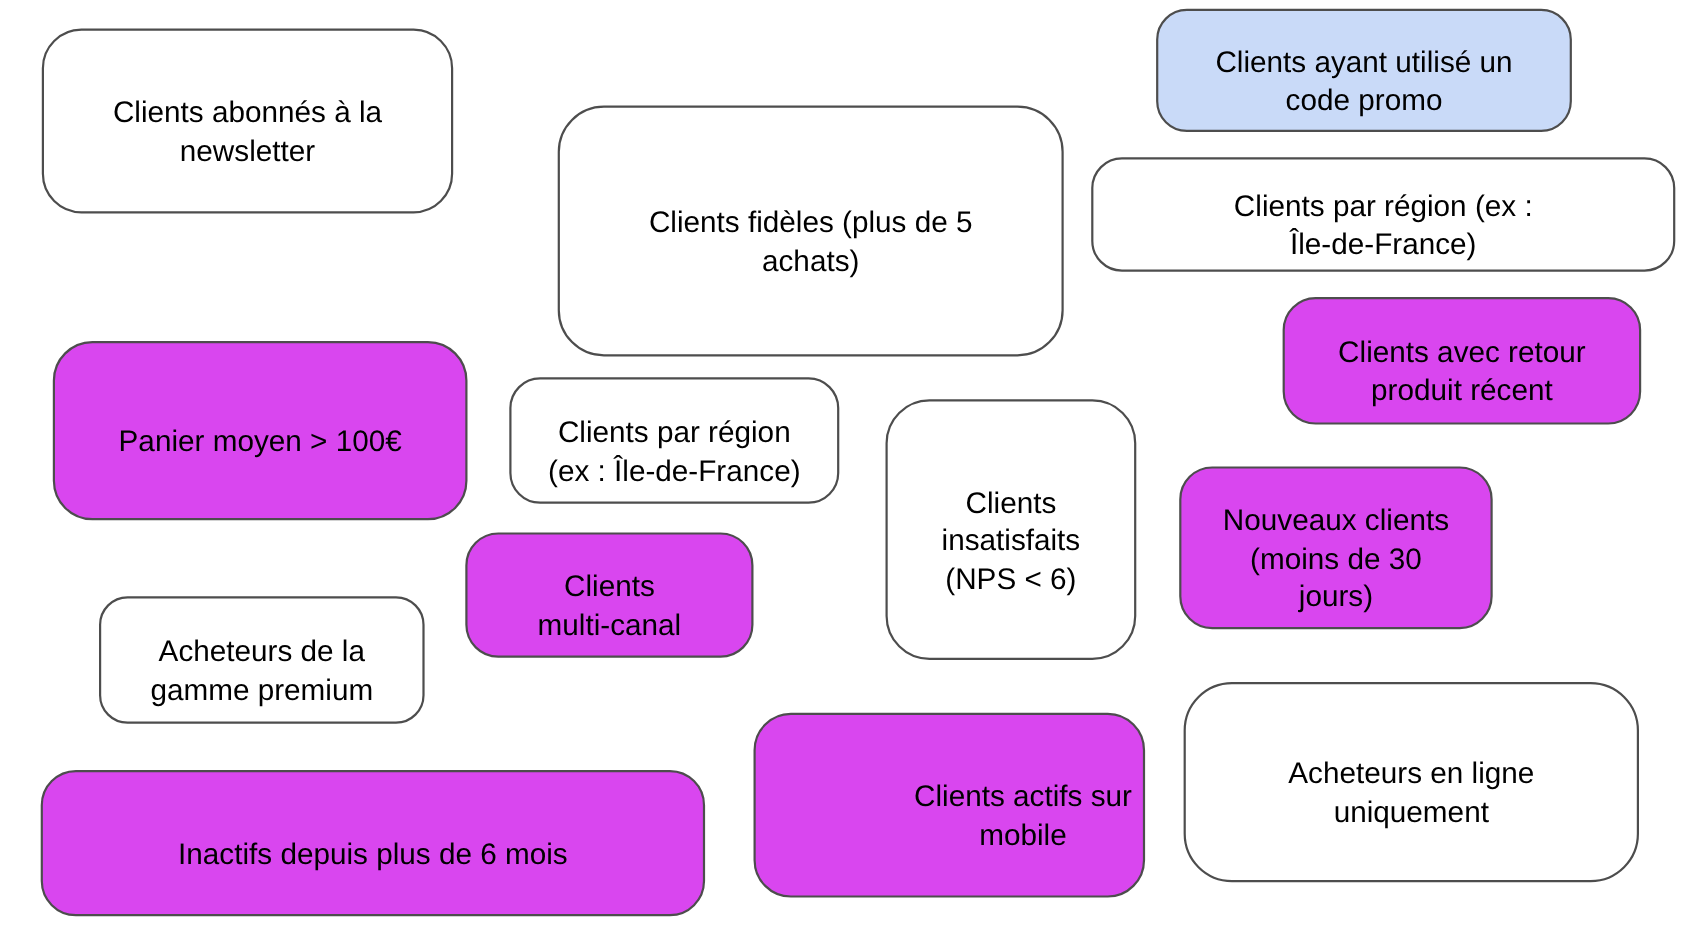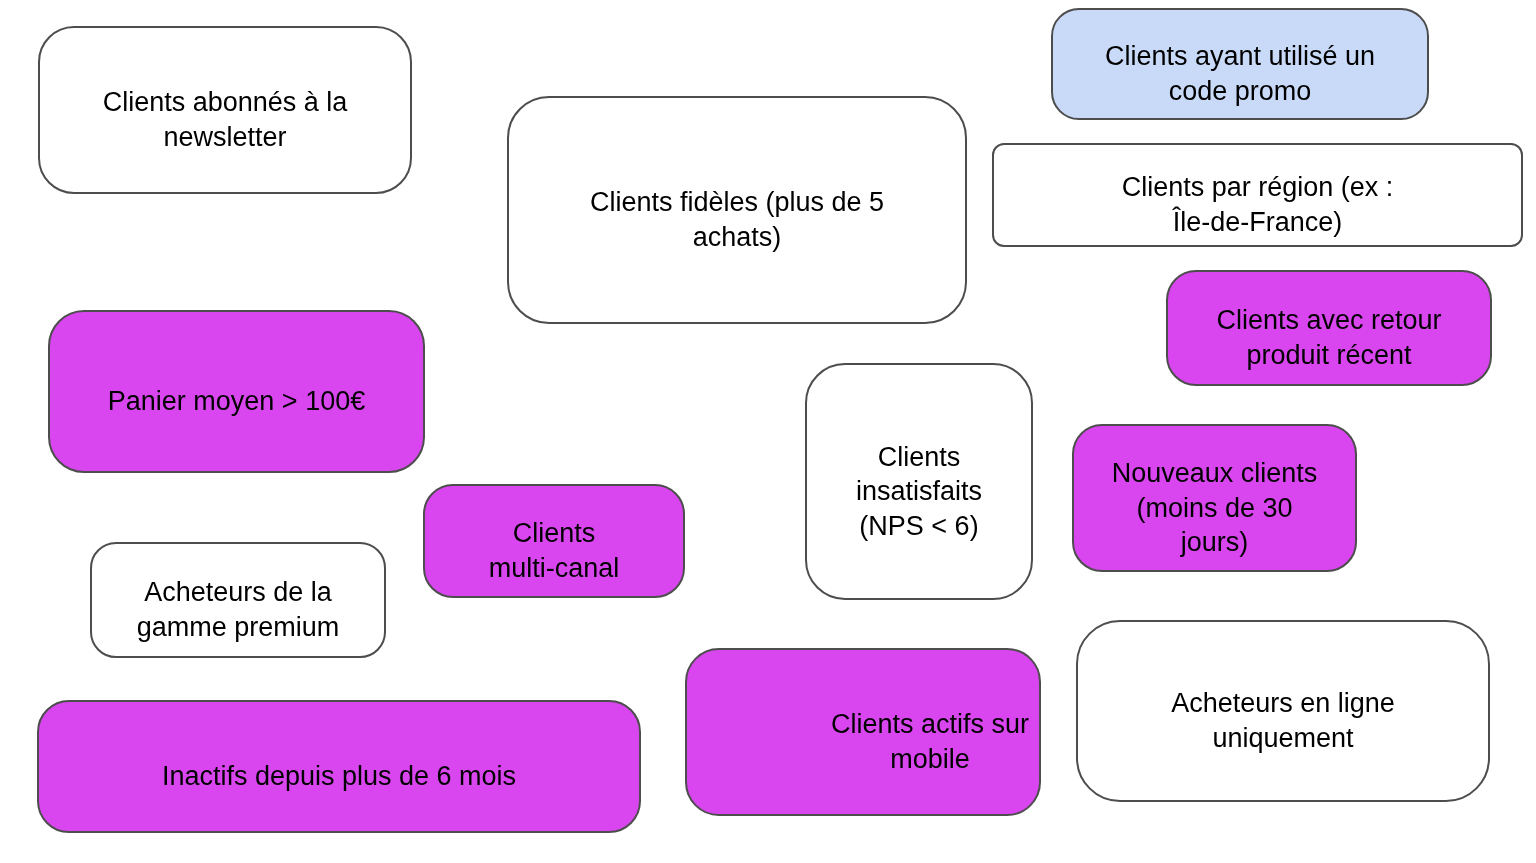--- a/index.html
+++ b/index.html
@@ -45,30 +45,34 @@
 newsletter</span>
     </div>
     <div class="card blue-alt" style="left: 1051px; top: 8px; width: 378px; height: 112px; border-radius: 28px; border-color: rgb(77, 77, 77);">
       <span class="label" style="color: rgb(0, 0, 0);">Clients ayant utilisé un
 code promo</span>
     </div>
     <div class="card white" style="left: 507px; top: 96px; width: 460px; height: 228px; border-radius: 42px; border-color: rgb(77, 77, 77);">
       <span class="label" style="color: rgb(0, 0, 0);">Clients fidèles (plus de 5
 achats)</span>
     </div>
-    <div class="card white" style="left: 992px; top: 143px; width: 531px; height: 104px; border-radius: 12px; border-color: rgb(77, 77, 77);">
+    <div class="card white" style="left: 992px; top: 143px; width: 531px; height: 104px; border-radius: 28px; border-color: rgb(77, 77, 77);">
       <span class="label" style="color: rgb(0, 0, 0);">Clients par région (ex :
 Île-de-France)</span>
     </div>
     <div class="card blue" style="left: 1166px; top: 270px; width: 326px; height: 116px; border-radius: 30px; border-color: rgb(77, 77, 77);">
       <span class="label" style="color: rgb(0, 0, 0);">Clients avec retour
 produit récent</span>
     </div>
     <div class="card blue" style="left: 48px; top: 310px; width: 377px; height: 163px; border-radius: 36px; border-color: rgb(77, 77, 77);">
       <span class="label" style="color: rgb(0, 0, 0);">Panier moyen &gt; 100€</span>
+    </div>
+    <div class="card white" style="left: 463px; top: 343px; width: 300px; height: 115px; border-radius: 28px; border-color: rgb(77, 77, 77);">
+      <span class="label" style="color: rgb(0, 0, 0);">Clients par région
+(ex : Île-de-France)</span>
     </div>
     <div class="card white" style="left: 805px; top: 363px; width: 228px; height: 237px; border-radius: 40px; border-color: rgb(77, 77, 77);">
       <span class="label" style="color: rgb(0, 0, 0);">Clients
 insatisfaits
 (NPS &lt; 6)</span>
     </div>
     <div class="card blue" style="left: 1072px; top: 424px; width: 285px; height: 148px; border-radius: 30px; border-color: rgb(77, 77, 77);">
       <span class="label" style="color: rgb(0, 0, 0);">Nouveaux clients
 (moins de 30
 jours)</span>

